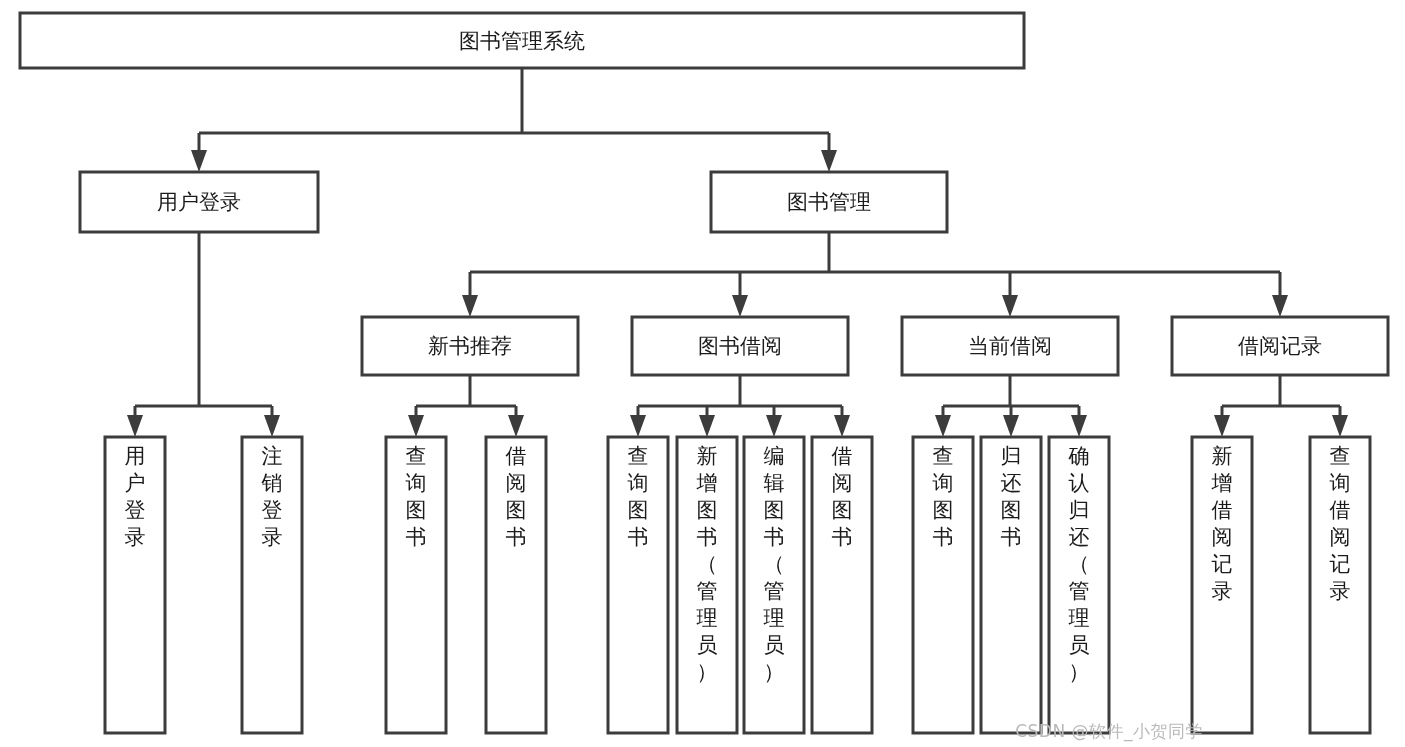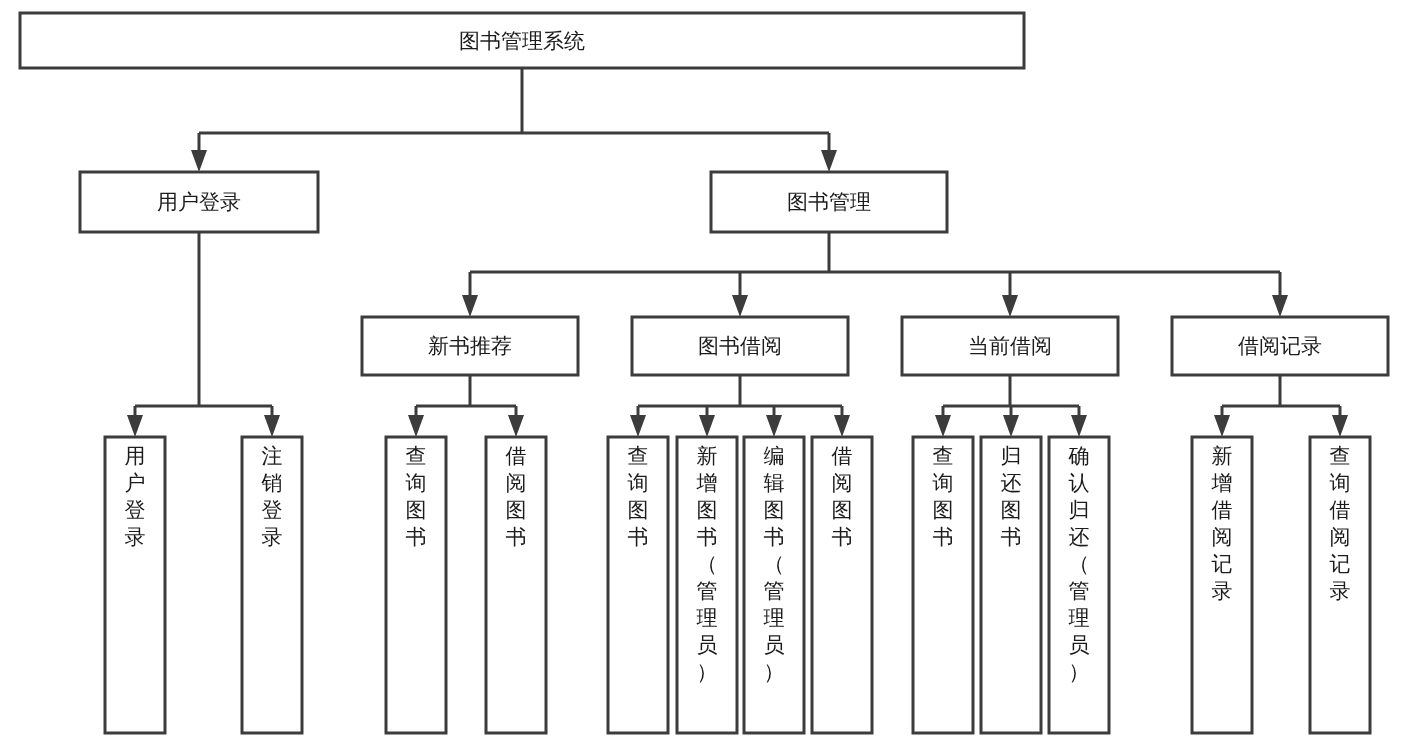--- a/index.html
+++ b/index.html
@@ -217,13 +217,14 @@
         <g>
           <rect class="node-box" x="1192" y="437" width="60" height="296"></rect>
           <text class="node-label-vertical" x="1222" y="463"><tspan x="1222" dy="0">新</tspan><tspan x="1222" dy="27">增</tspan><tspan x="1222" dy="27">借</tspan><tspan x="1222" dy="27">阅</tspan><tspan x="1222" dy="27">记</tspan><tspan x="1222" dy="27">录</tspan></text>
         </g>
         <g>
           <rect class="node-box" x="1310" y="437" width="60" height="296"></rect>
           <text class="node-label-vertical" x="1340" y="463"><tspan x="1340" dy="0">查</tspan><tspan x="1340" dy="27">询</tspan><tspan x="1340" dy="27">借</tspan><tspan x="1340" dy="27">阅</tspan><tspan x="1340" dy="27">记</tspan><tspan x="1340" dy="27">录</tspan></text>
         </g>
       </g>
   </svg>
+  <div class="watermark">CSDN @软件_小贺同学</div>
 </div>
 
 </body></html>

